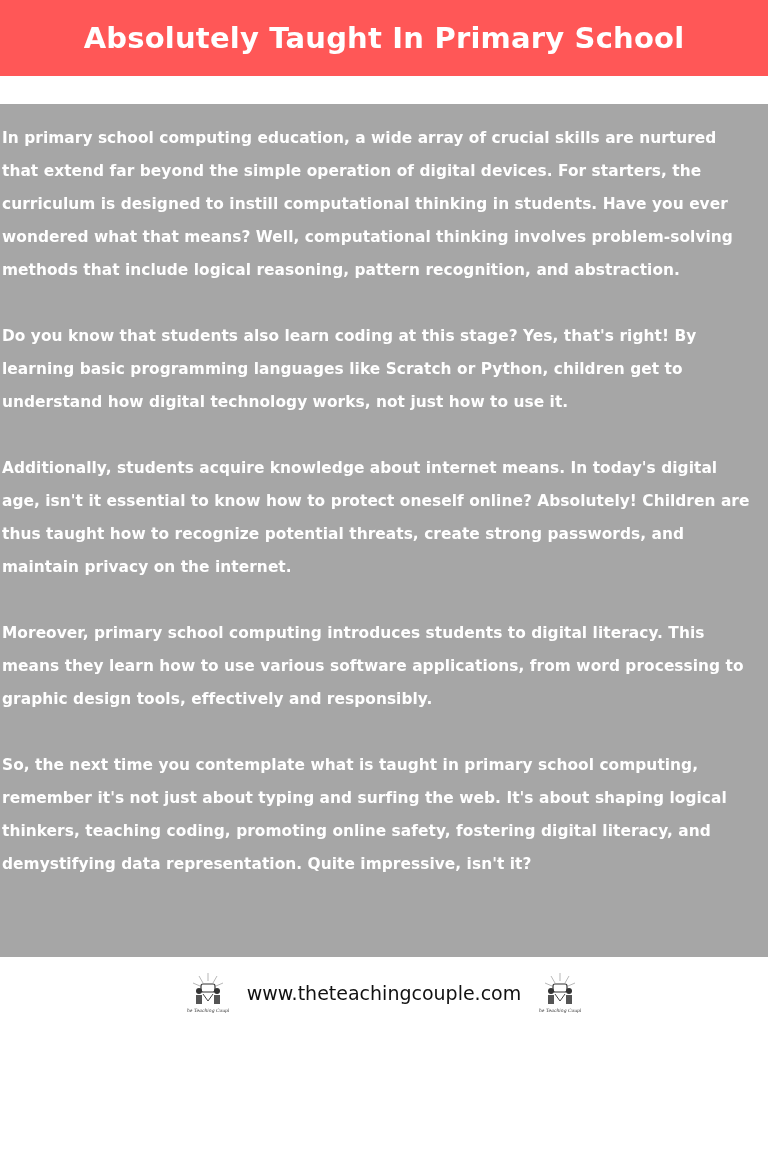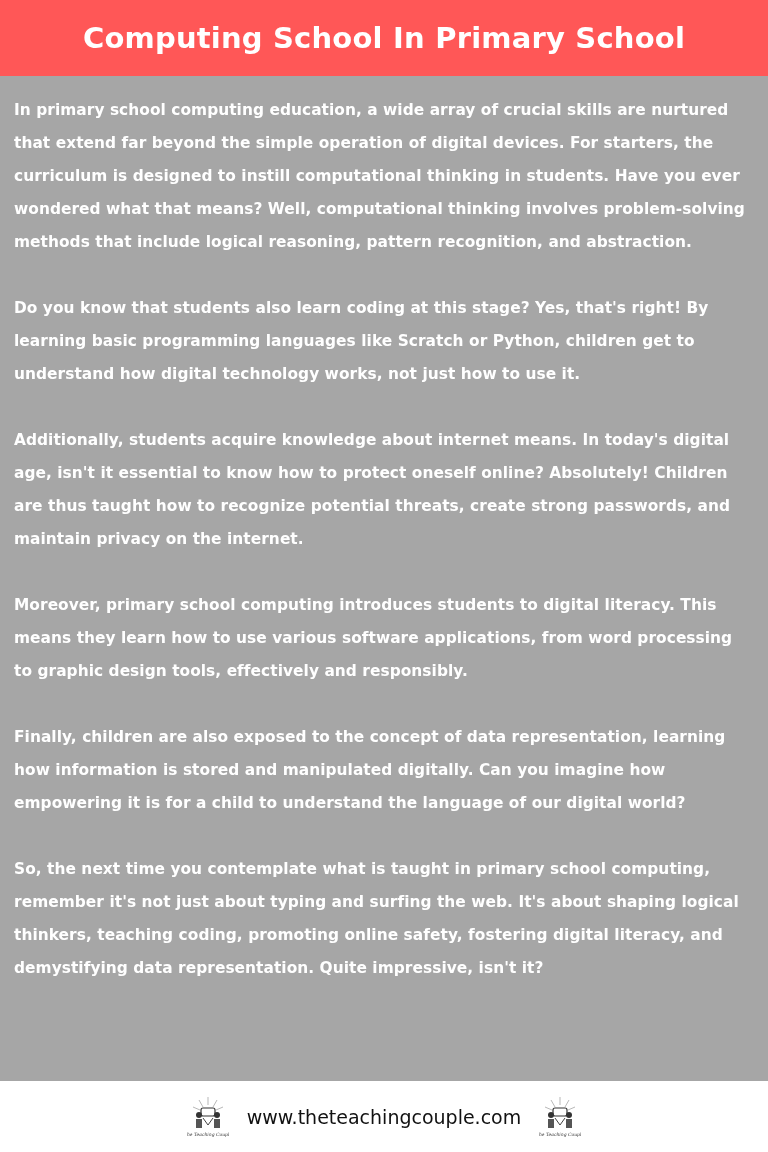--- a/index.html
+++ b/index.html
@@ -21,24 +21,25 @@
     .header h1 {
       margin: 0;
       color: #ffffff;
       font-family: "DejaVu Sans", sans-serif;
       font-weight: bold;
       font-size: 29px;
       letter-spacing: 0.2px;
     }
     .content {
       width: 768px;
-      height: 1005px;
+      height: 853px;
       background: #a6a6a6;
       box-sizing: border-box;
-      padding: 18px 14px 0 14px;
+      padding: 18px 14px 0 2px;
+      margin-top: 28px;
     }
     .para {
       margin: 0 0 33px 0;
       color: #ffffff;
       font-family: "DejaVu Sans", sans-serif;
       font-weight: bold;
       font-size: 15.4px;
       line-height: 33px;
       letter-spacing: 0.05px;
     }
@@ -61,29 +62,28 @@
       font-size: 19px;
       color: #111111;
       text-decoration: none;
       padding: 0 6px;
     }
   </style>
 </head>
 <body>
 
 <div class="header">
-  <h1>Computing School In Primary School</h1>
+  <h1>Absolutely Taught In Primary School</h1>
 </div>
 
 <div class="content">
   <p class="para">In primary school computing education, a wide array of crucial skills are nurtured that extend far beyond the simple operation of digital devices. For starters, the curriculum is designed to instill computational thinking in students. Have you ever wondered what that means? Well, computational thinking involves problem-solving methods that include logical reasoning, pattern recognition, and abstraction.</p>
   <p class="para">Do you know that students also learn coding at this stage? Yes, that's right! By learning basic programming languages like Scratch or Python, children get to understand how digital technology works, not just how to use it.</p>
   <p class="para">Additionally, students acquire knowledge about internet means. In today's digital age, isn't it essential to know how to protect oneself online? Absolutely! Children are thus taught how to recognize potential threats, create strong passwords, and maintain privacy on the internet.</p>
   <p class="para">Moreover, primary school computing introduces students to digital literacy. This means they learn how to use various software applications, from word processing to graphic design tools, effectively and responsibly.</p>
-  <p class="para">Finally, children are also exposed to the concept of data representation, learning how information is stored and manipulated digitally. Can you imagine how empowering it is for a child to understand the language of our digital world?</p>
   <p class="para">So, the next time you contemplate what is taught in primary school computing, remember it's not just about typing and surfing the web. It's about shaping logical thinkers, teaching coding, promoting online safety, fostering digital literacy, and demystifying data representation. Quite impressive, isn't it?</p>
 </div>
 
 <div class="footer">
   <svg class="logo" viewBox="0 0 42 44">
     <g stroke="#888" stroke-width="0.6">
       <line x1="21" y1="2" x2="21" y2="10"></line>
       <line x1="12" y1="5" x2="16" y2="12"></line>
       <line x1="30" y1="5" x2="26" y2="12"></line>
       <line x1="6" y1="12" x2="13" y2="15"></line>

